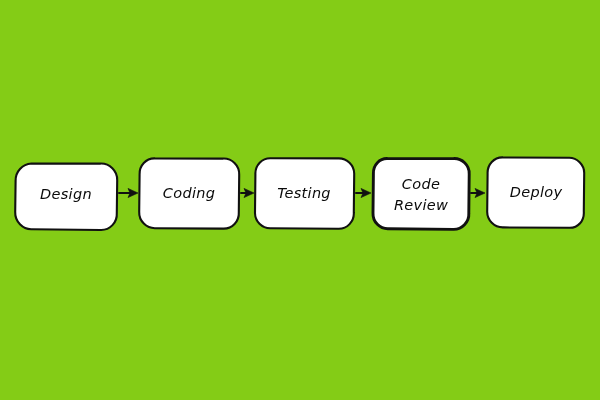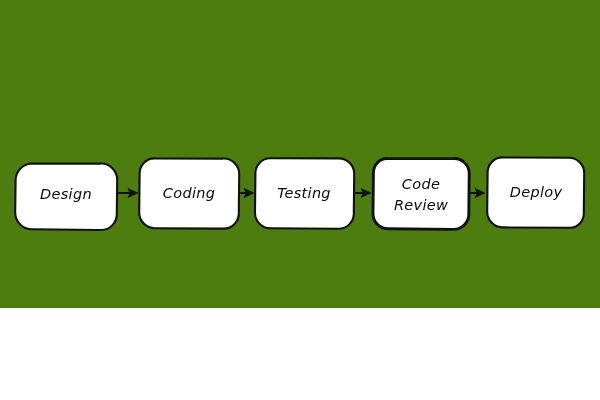--- a/index.html
+++ b/index.html
@@ -10,22 +10,22 @@
   }
   body {
     width: 600px;
     height: 400px;
     overflow: hidden;
     font-family: "DejaVu Sans", sans-serif;
   }
   #canvas-wrap {
     position: relative;
     width: 600px;
-    height: 308px;
-    background: #4d7c0f;
+    height: 400px;
+    background: #84cc16;
     text-align: center;
   }
   #flow-svg {
     display: block;
     width: 600px;
     height: 400px;
   }
   .node-shape {
     fill: #ffffff;
     stroke: #111111;

